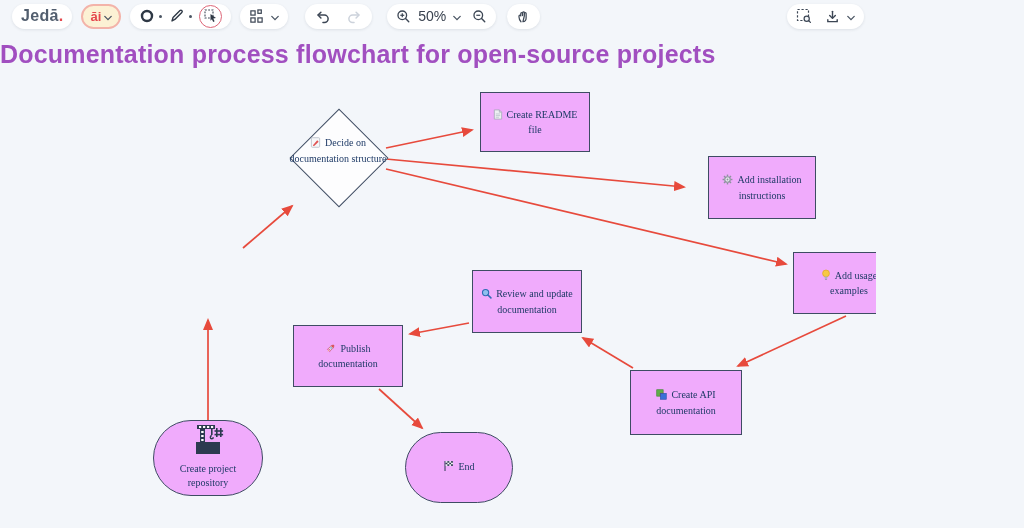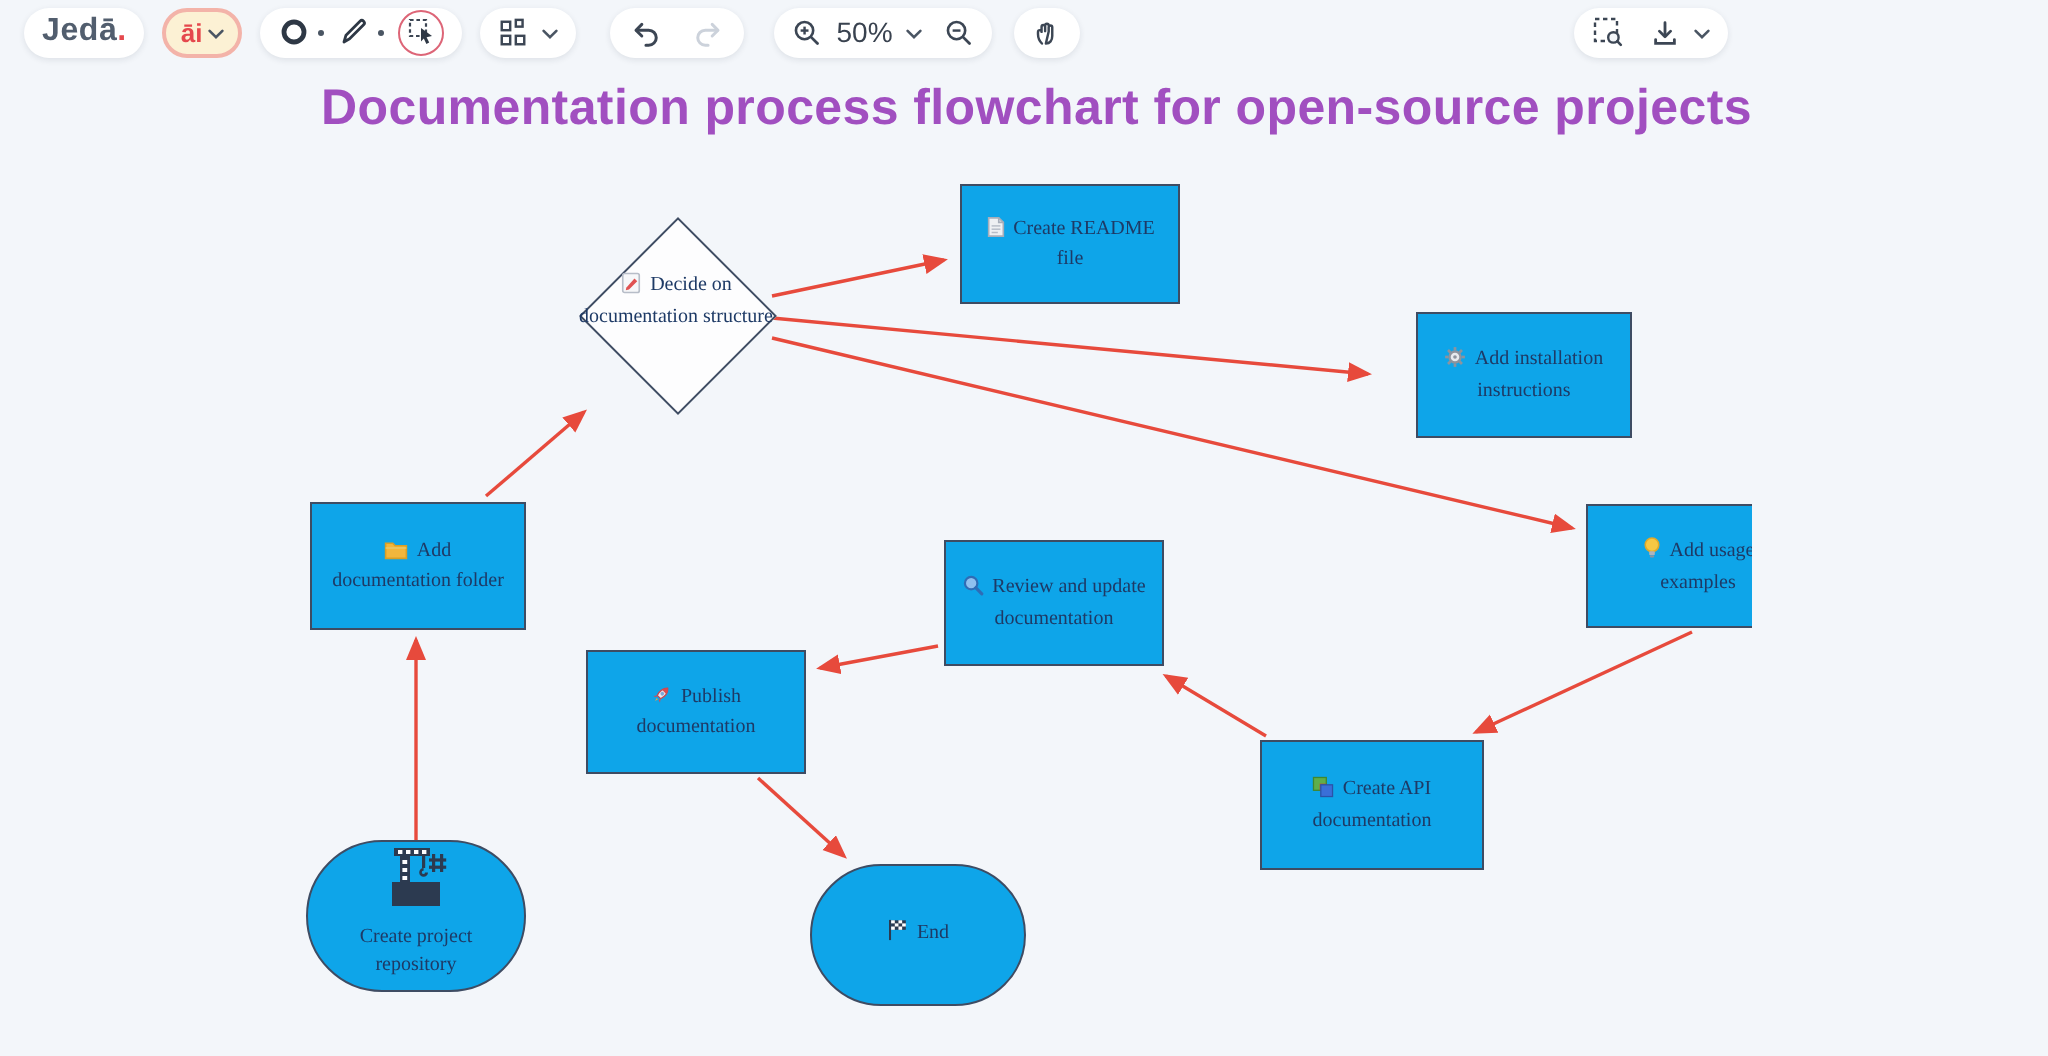--- a/index.html
+++ b/index.html
@@ -18,26 +18,26 @@
            display:flex;align-items:center;padding:0 7px;gap:3px;justify-content:flex-end;}
   .ai-pill .ai-txt{color:#e5484d;font-weight:bold;font-size:13px;}
   .tool-dot{width:3px;height:3px;border-radius:50%;background:#4a5563;margin-left:-3px;}
   .cursor-ring{width:21px;height:21px;border-radius:50%;border:1.5px solid #dd6577;
                display:flex;align-items:center;justify-content:center;}
   .zoom-label{font-size:14px;color:#39424f;}
   .spacer{flex:1;}
   .icon-btn{display:flex;align-items:center;justify-content:center;}
 
   
-  .board-title{position:absolute;top:40px;left:0;width:100%;text-align:right;
+  .board-title{position:absolute;top:40px;left:0;width:100%;text-align:left;
                font-size:25px;font-weight:600;color:#a14fc0;z-index:3;letter-spacing:.2px;}
 
   
   .edges{position:absolute;top:0;left:0;width:1024px;height:528px;z-index:1;}
-  .node{position:absolute;background:#0ea5e9;border:1.4px solid #3e4c63;z-index:2;
+  .node{position:absolute;background:#f0abfc;border:1.4px solid #3e4c63;z-index:2;
         display:flex;align-items:center;justify-content:center;text-align:center;
         font-family:"Liberation Serif","DejaVu Serif",serif;font-size:10px;
         color:#1e3a66;padding:4px 7px;box-sizing:border-box;line-height:1.35;}
   .lbl .ic{display:inline-block;vertical-align:-2px;margin-right:4px;}
   .stadium{border-radius:38px;}
   .diamond-box{position:absolute;left:304px;top:123px;width:68px;height:68px;
                transform:rotate(45deg);background:#fdfdfe;border:1.4px solid #3e4c63;z-index:2;}
   .diamond-label{position:absolute;left:283px;top:136px;width:110px;text-align:center;z-index:3;
                  font-family:"Liberation Serif","DejaVu Serif",serif;font-size:10px;
                  color:#1e3a66;line-height:1.35;}
@@ -250,28 +250,20 @@
   <div class="node" id="node-usage">
     <span class="lbl"><span class="ic">
       <svg width="10" height="12" viewBox="0 0 10 12">
             <circle cx="5" cy="4.4" r="3.4" fill="#f7c843" stroke="#dfa92a" stroke-width="0.8"></circle>
             <rect x="3.6" y="7.6" width="2.8" height="2" rx="0.5" fill="#aeb4be"></rect>
             <rect x="3.9" y="9.7" width="2.2" height="1" rx="0.4" fill="#8d939e"></rect>
           </svg>
     </span><span>Add usage examples</span></span>
   </div>
 
-  <div class="node" id="node-folder">
-    <span class="lbl"><span class="ic">
-      <svg width="12" height="10" viewBox="0 0 12 10">
-            <path d="M0.8 1.6 H4.4 L5.6 2.9 H11.2 V9.2 H0.8 Z" fill="#f2b63c" stroke="#d99f26" stroke-width="0.8"></path>
-            <path d="M0.8 4 H11.2" stroke="#e8c96e" stroke-width="0.7"></path>
-          </svg>
-    </span><span>Add documentation folder</span></span>
-  </div>
 
   <div class="node" id="node-review">
     <span class="lbl"><span class="ic">
       <svg width="11" height="11" viewBox="0 0 12 12">
             <circle cx="5" cy="5" r="3.4" fill="#8fc0ef" stroke="#2f6cb5" stroke-width="1.2"></circle>
             <line x1="7.6" y1="7.6" x2="10.8" y2="10.8" stroke="#2f6cb5" stroke-width="1.7" stroke-linecap="round"></line>
           </svg>
     </span><span>Review and update documentation</span></span>
   </div>
 

